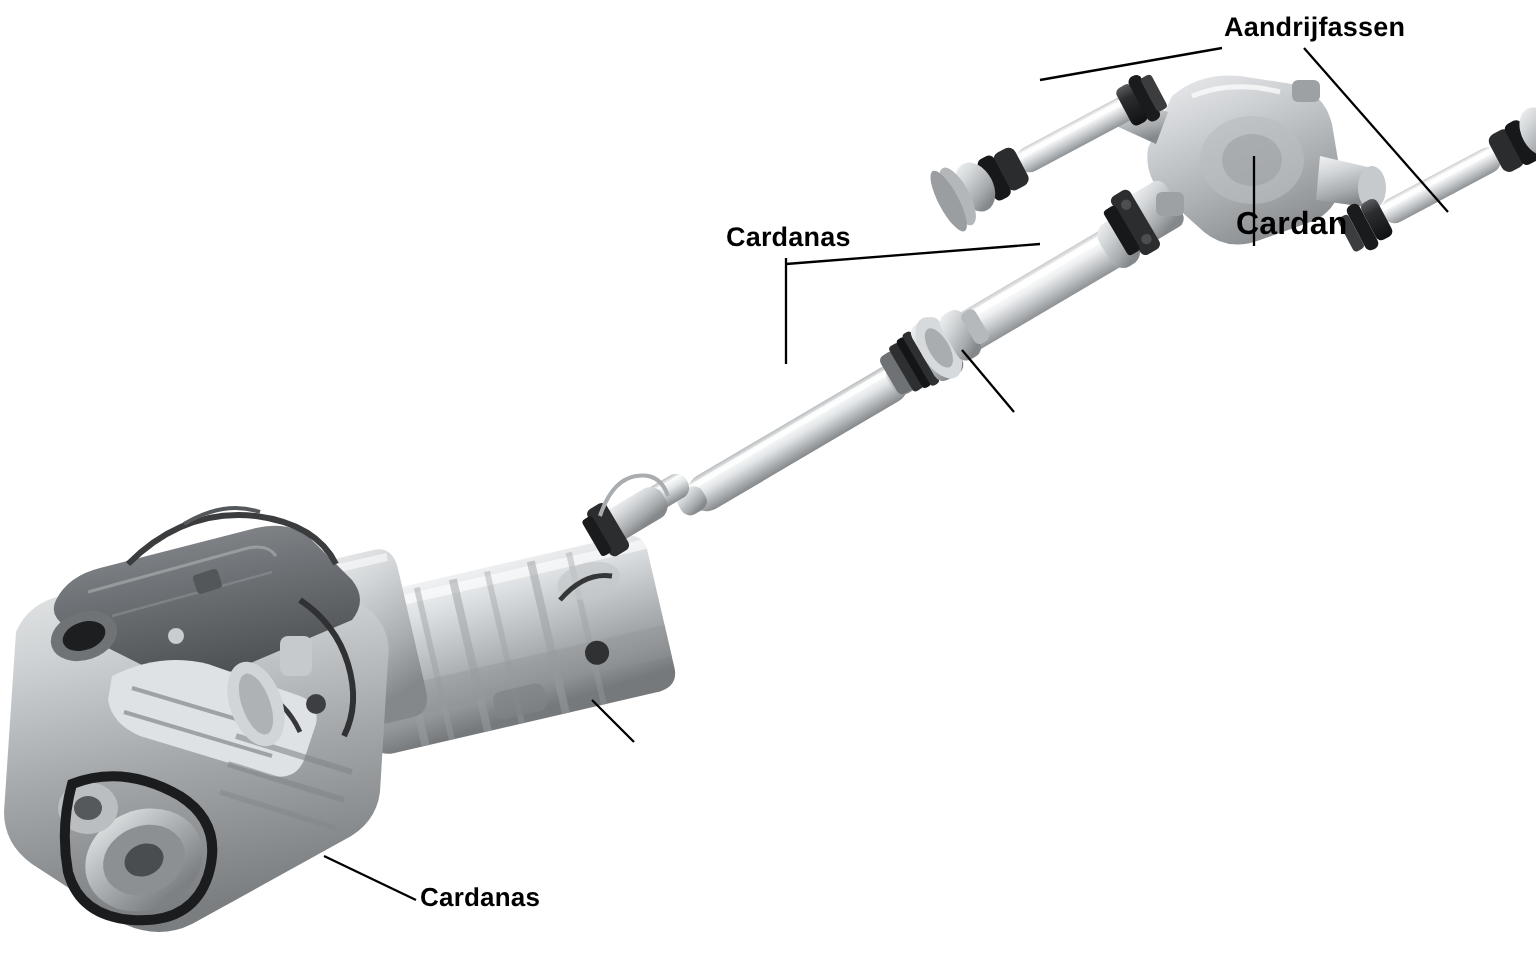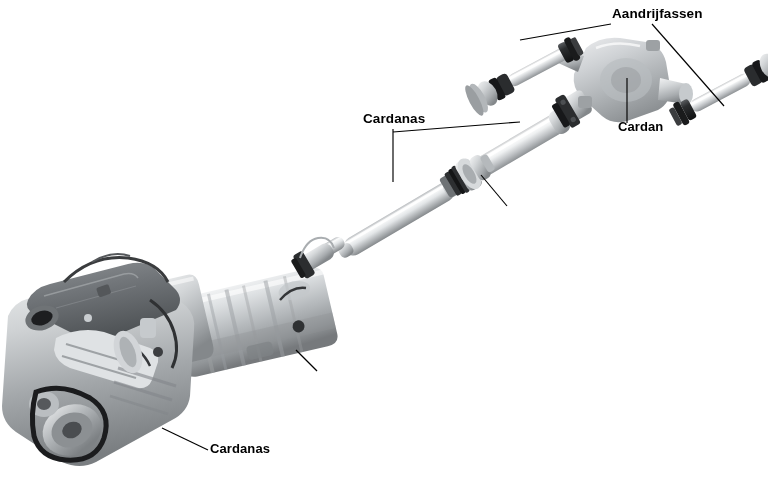--- a/index.html
+++ b/index.html
@@ -4,21 +4,21 @@
 <style>
   html,body{margin:0;padding:0;background:#ffffff;}
   body{width:768px;height:480px;position:relative;overflow:hidden;
        font-family:"Liberation Sans",sans-serif;}
   #stage{position:absolute;left:0;top:0;width:768px;height:372px;background:#ffffff;}
   svg.layer{position:absolute;left:0;top:0;width:768px;height:480px;}
   .callout{position:absolute;font-weight:bold;color:#000000;white-space:nowrap;
            letter-spacing:0.1px;}
   .cl-aandrijfassen{left:612px;top:6px;font-size:13.5px;}
   .cl-cardanas{left:363px;top:111px;font-size:13.5px;}
-  .cl-cardan{left:618px;top:119px;font-size:13px;}
+  .cl-cardan{left:618px;top:104px;font-size:16px;}
   .cl-steunlager{left:508px;top:198px;font-size:13px;}
   .cl-versnellingsbak{left:320px;top:363px;font-size:13px;}
   .cl-motorblok{left:210px;top:441px;font-size:13px;}
 </style>
 </head>
 <body>
 
 <div id="stage">
 
   <svg class="layer" viewBox="0 0 768 480" preserveAspectRatio="none">

